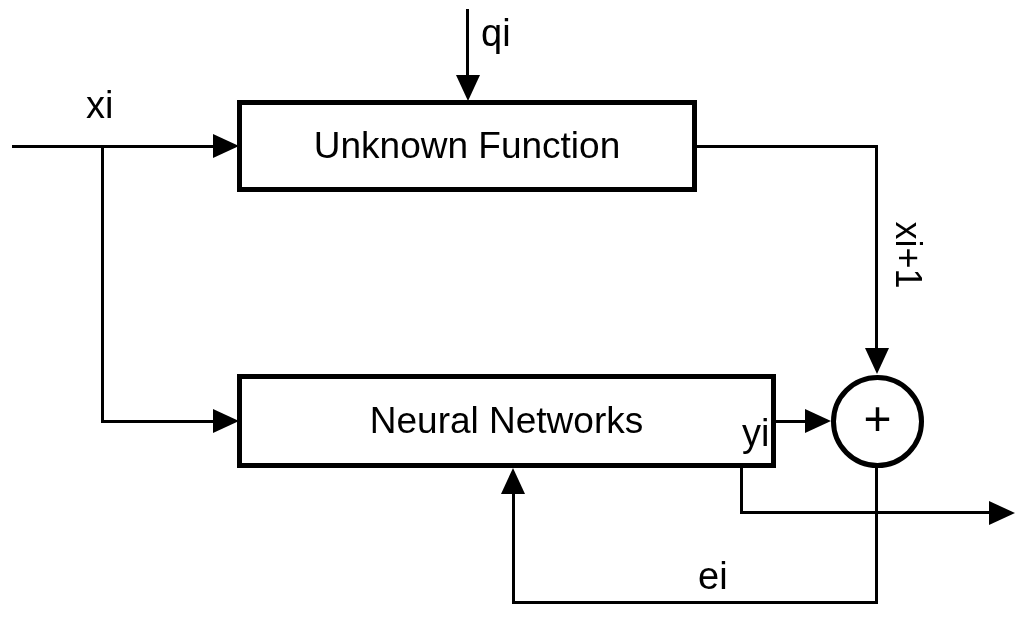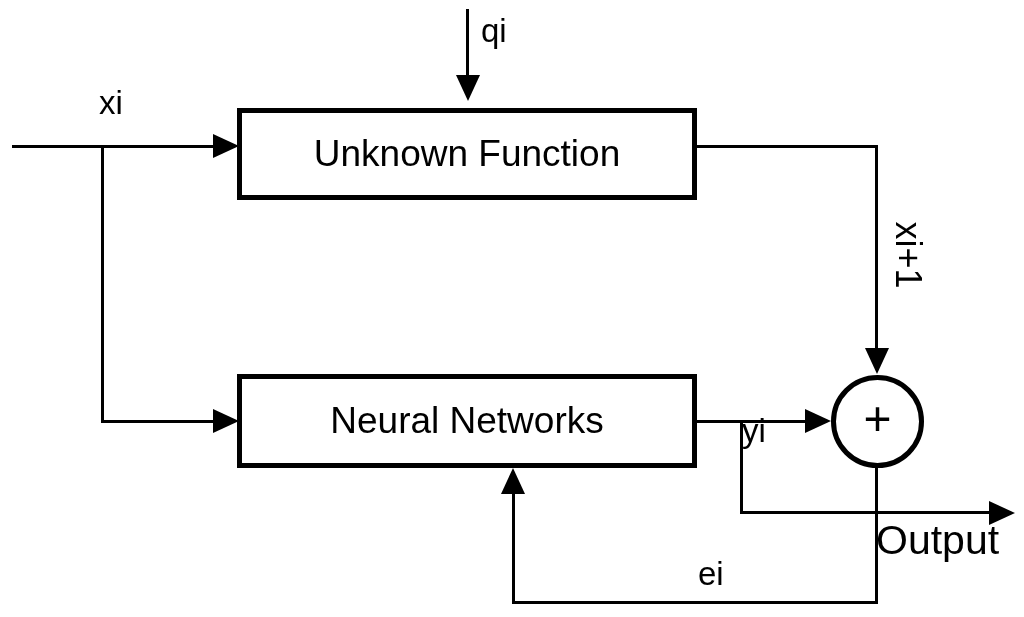--- a/index.html
+++ b/index.html
@@ -29,21 +29,21 @@
   }
   .circle{
     position:absolute;
     box-sizing:border-box;
     border:5px solid #000;
     border-radius:50%;
     background:#fff;
     display:flex;align-items:center;justify-content:center;
   }
   .plus{font-size:48px;line-height:1;transform:translateY(-3px);}
-  .lbl{position:absolute;font-size:33px;line-height:1;white-space:nowrap;}
+  .lbl{position:absolute;font-size:38px;line-height:1;white-space:nowrap;}
   .lbl.output{font-size:41px;}
   .lbl.rot{
     width:80px;height:36px;
     font-size:36px;
     text-align:center;
     transform:rotate(90deg);
   }
 </style>
 </head>
 <body>
@@ -64,32 +64,31 @@
   <div class="vl" style="left:512px;top:492px;height:112px;"></div>
 
   <div class="arr right" style="left:213px;top:134px;"></div>
   <div class="arr right" style="left:213px;top:409px;"></div>
   <div class="arr down" style="left:456px;top:75px;"></div>
   <div class="arr down" style="left:865px;top:348px;"></div>
   <div class="arr right" style="left:805px;top:409px;"></div>
   <div class="arr right" style="left:989px;top:501px;"></div>
   <div class="arr up" style="left:501px;top:468px;"></div>
 
-  <div class="box" style="left:237px;top:100px;width:460px;height:92px;margin-top:8px;">
+  <div class="box" style="left:237px;top:100px;width:460px;height:92px;">
     <span>Unknown Function</span>
   </div>
 
-  <div class="box" style="left:237px;top:374px;width:460px;height:94px;">
+  <div class="box" style="left:237px;top:374px;width:539px;height:94px;">
     <span>Neural Networks</span>
   </div>
 
   <div class="circle" style="left:831px;top:375px;width:93px;height:93px;">
     <span class="plus">+</span>
   </div>
 
-  <div class="lbl" style="left:86px;top:86px;margin-left:13px;">xi</div>
+  <div class="lbl" style="left:86px;top:86px;">xi</div>
   <div class="lbl" style="left:481px;top:14px;">qi</div>
   <div class="lbl rot" style="left:868px;top:237px;">xi+1</div>
   <div class="lbl" style="left:742px;top:374px;margin-top:40px;">yi</div>
   <div class="lbl" style="left:698px;top:557px;text-align:center;">ei</div>
-  <div class="lbl output" style="left:876px;top:520px;">Output</div>
 
 </div>
 
 </body></html>

